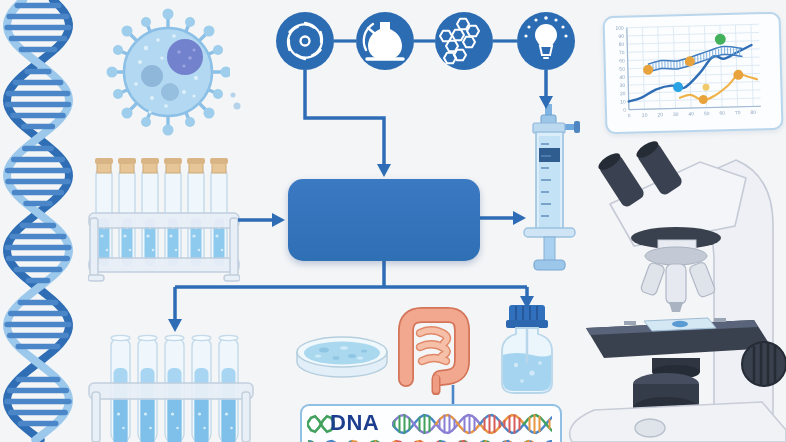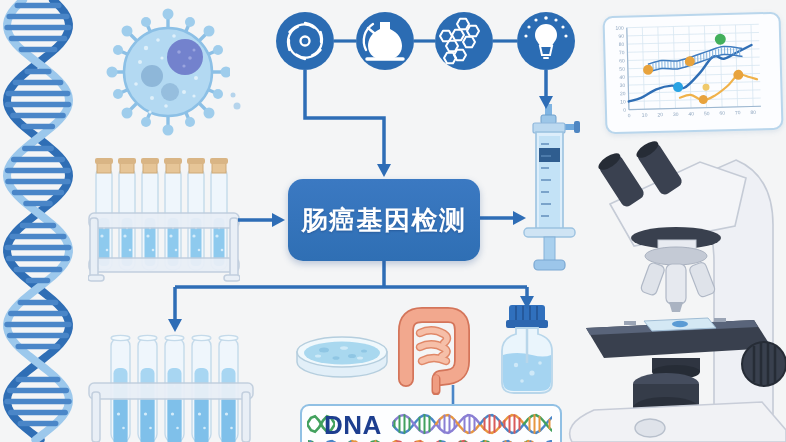--- a/index.html
+++ b/index.html
@@ -15,21 +15,21 @@
     text-shadow:0 1px 2px rgba(20,50,100,.35);white-space:nowrap;}
   .chart-card{
     position:absolute;left:604px;top:14px;width:174px;height:114px;background:#fcfdff;
     border:2px solid #b9d6ec;border-radius:10px;transform:rotate(-1.5deg);z-index:2;
     box-shadow:0 2px 5px rgba(100,140,180,.15);
   }
   .dna-card{
     position:absolute;left:300px;top:404px;width:258px;height:48px;background:#fdfeff;
     border:2px solid #90c0e4;border-radius:9px;z-index:6;overflow:hidden;
   }
-  .dna-label{position:absolute;left:22px;top:4px;font-size:26px;font-weight:700;letter-spacing:.5px;}
+  .dna-label{position:absolute;left:28px;top:4px;font-size:22px;font-weight:700;letter-spacing:.5px;}
   svg{display:block;}
 </style>
 </head>
 <body>
 
 <div class="stage">
 
   <svg class="abs" id="helix-left" style="left:0;top:0;z-index:1" width="80" height="442" viewBox="0 0 80 442">
       <path d="M52.934363897153176 0 L57.255581188627616 4 L61.03748958979922 8 L64.17416569056246 12 L66.57775769924352 16 L68.18094598906796 20 L68.93882858127643 24 L68.83017875641647 28 L67.85803957072741 32 L66.04963862644661 36 L63.45562548314483 40 L60.1486530686169 44 L56.22134282106667 48 L51.78369055473276 52 L46.959985705278626 56 L41.88533024049344 60 L36.70185473439483 64 L31.55473758464947 68 L26.588138866774983 72 L21.94116270943298 76 L17.743961276306745 80 L14.114089473950528 84 L11.153212482682395 88 L8.944258325751363 92 L7.54909522741065 96 L7.00679881227979 100 L7.33255767814736 104 L8.517247994850237 108 L10.527689043832343 112 L13.307572541249904 116 L16.779039716210644 120 L20.84486197345633 124 L25.39116406465017 128 L30.290613497889485 132 L35.405986856698206 136 L40.59401314330175 140 L45.709386502110476 144 L50.60883593534979 148 L55.15513802654364 152 L59.220960283789346 156 L62.692427458750075 160 L65.47231095616763 164 L67.48275200514976 168 L68.66744232185263 172 L68.99320118772022 176 L68.45090477258935 180 L67.05574167424865 184 L64.84678751731758 188 L61.885910526049486 192 L58.25603872369328 196 L54.05883729056704 200 L49.41186113322502 204 L44.445262415350534 208 L39.29814526560517 212 L34.114669759506604 216 L29.040014294721406 220 L24.216309445267264 224 L19.778657178933344 228 L15.851346931383098 232 L12.544374516855175 236 L9.950361373553388 240 L8.141960429272608 244 L7.169821243583531 248 L7.061171418723582 252 L7.819054010932028 256 L9.42224230075648 260 L11.825834309437532 264 L14.962510410200743 268 L18.744418811372388 272 L23.065636102846796 276 L27.80513395110389 280 L32.830168851800806 284 L37.999999999999986 288 L43.16983114819911 292 L48.19486604889608 296 L52.93436389715313 300 L57.25558118862763 304 L61.03748958979919 308 L64.17416569056246 312 L66.57775769924349 316 L68.18094598906798 320 L68.93882858127643 324 L68.83017875641647 328 L67.85803957072741 332 L66.04963862644662 336 L63.45562548314487 340 L60.14865306861688 344 L56.221342821066685 348 L51.78369055473276 352 L46.959985705278676 356 L41.88533024049348 360 L36.7018547343948 364 L31.554737584649445 368 L26.588138866774962 372 L21.94116270943303 376 L17.743961276306784 380 L14.114089473950507 384 L11.153212482682378 388 L8.944258325751381 392 L7.54909522741066 396 L7.00679881227979 400 L7.33255767814736 404 L8.517247994850234 408 L10.527689043832336 412 L13.307572541249911 416 L16.779039716210654 420 L20.844861973456247 424 L25.391164064650205 428 L30.290613497889524 432 L35.40598685669825 436 L40.59401314330171 440" stroke="#2f6eb5" fill="none" stroke-width="8" stroke-linecap="round"></path>
       <path d="M23.065636102846824 0 L18.74441881137238 4 L14.962510410200778 8 L11.825834309437532 12 L9.422242300756484 16 L7.819054010932035 20 L7.061171418723582 24 L7.169821243583524 28 L8.141960429272594 32 L9.950361373553395 36 L12.544374516855171 40 L15.851346931383098 44 L19.77865717893333 48 L24.21630944526724 52 L29.040014294721377 56 L34.11466975950656 60 L39.29814526560517 64 L44.445262415350534 68 L49.41186113322502 72 L54.05883729056702 76 L58.25603872369325 80 L61.88591052604947 84 L64.84678751731761 88 L67.05574167424864 92 L68.45090477258935 96 L68.99320118772022 100 L68.66744232185263 104 L67.48275200514976 108 L65.47231095616766 112 L62.692427458750096 116 L59.22096028378935 120 L55.15513802654367 124 L50.60883593534983 128 L45.70938650211052 132 L40.594013143301794 136 L35.40598685669825 140 L30.290613497889524 144 L25.39116406465021 148 L20.844861973456364 152 L16.779039716210654 156 L13.307572541249929 160 L10.527689043832364 164 L8.51724799485024 168 L7.332557678147364 172 L7.00679881227979 176 L7.549095227410653 180 L8.944258325751353 184 L11.153212482682413 188 L14.114089473950518 192 L17.74396127630672 196 L21.94116270943296 200 L26.588138866774983 204 L31.554737584649466 208 L36.70185473439483 212 L41.885330240493396 216 L46.9599857052786 220 L51.783690554732736 224 L56.221342821066656 228 L60.1486530686169 232 L63.45562548314483 236 L66.04963862644661 240 L67.85803957072739 244 L68.83017875641647 248 L68.93882858127643 252 L68.18094598906796 256 L66.57775769924352 260 L64.17416569056246 264 L61.03748958979926 268 L57.255581188627616 272 L52.934363897153204 276 L48.19486604889611 280 L43.169831148199194 284 L38.000000000000014 288 L32.83016885180089 292 L27.80513395110392 296 L23.06563610284687 300 L18.744418811372366 304 L14.962510410200803 308 L11.825834309437546 312 L9.422242300756512 316 L7.819054010932021 320 L7.061171418723582 324 L7.169821243583527 328 L8.141960429272586 332 L9.950361373553378 336 L12.544374516855125 340 L15.851346931383116 344 L19.77865717893332 348 L24.21630944526724 352 L29.040014294721324 356 L34.11466975950652 360 L39.2981452656052 364 L44.445262415350555 368 L49.41186113322504 372 L54.05883729056697 376 L58.256038723693216 380 L61.88591052604949 384 L64.84678751731762 388 L67.05574167424862 392 L68.45090477258934 396 L68.99320118772022 400 L68.66744232185263 404 L67.48275200514976 408 L65.47231095616766 412 L62.69242745875009 416 L59.220960283789346 420 L55.15513802654375 424 L50.608835935349795 428 L45.709386502110476 432 L40.59401314330175 436 L35.40598685669829 440" stroke="#9cc8ec" fill="none" stroke-width="8" stroke-linecap="round"></path>
@@ -360,21 +360,20 @@
       <rect x="1" y="55" width="150" height="15" rx="5"></rect>
       <rect x="1" y="100" width="150" height="14" rx="5"></rect>
       <rect x="2" y="60" width="8" height="60" rx="3"></rect>
       <rect x="142" y="60" width="8" height="60" rx="3"></rect>
       <rect x="0" y="117" width="16" height="6" rx="3"></rect>
       <rect x="136" y="117" width="16" height="6" rx="3"></rect>
     </g>
   </svg>
 
   <div class="center-box" id="center-box" style="background: linear-gradient(rgb(59, 121, 194), rgb(47, 111, 180));">
-    <div class="line">肠癌基因检测</div>
   </div>
 
   <svg class="abs" style="left:512px;top:98px;z-index:2" width="70" height="175" viewBox="0 0 70 175">
     <rect x="33" y="6" width="7" height="14" fill="#7fb4e2"></rect>
     <rect x="29" y="17" width="15" height="9" rx="2" fill="#9cc6e8" stroke="#6fa0cc" stroke-width="1"></rect>
     <rect x="52" y="26" width="12" height="6" fill="#6fa8dc"></rect>
     <rect x="62" y="23" width="6" height="12" rx="2" fill="#4f86c2"></rect>
     <rect x="21" y="25" width="32" height="10" rx="2" fill="#bcd9f0" stroke="#8fb8dc" stroke-width="1.2"></rect>
     <rect x="24" y="34" width="27" height="98" fill="#ddeefb" stroke="#9cc2e0" stroke-width="1.6"></rect>
     <rect x="27" y="38" width="21" height="92" fill="#c3e2f6"></rect>

